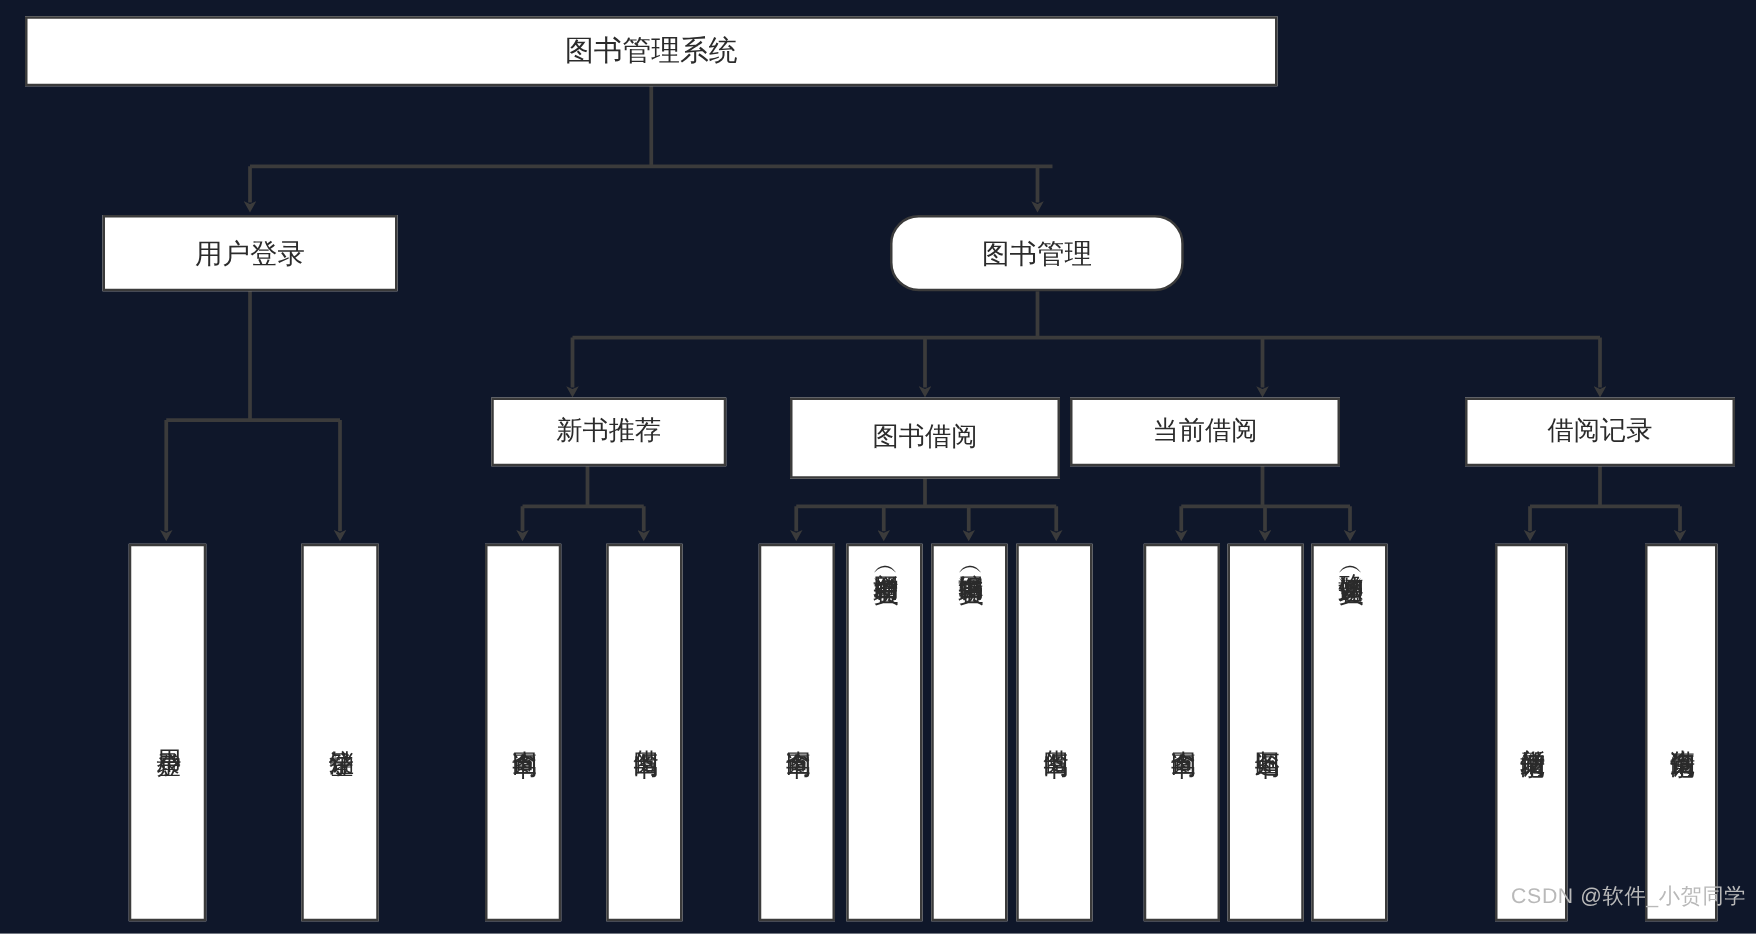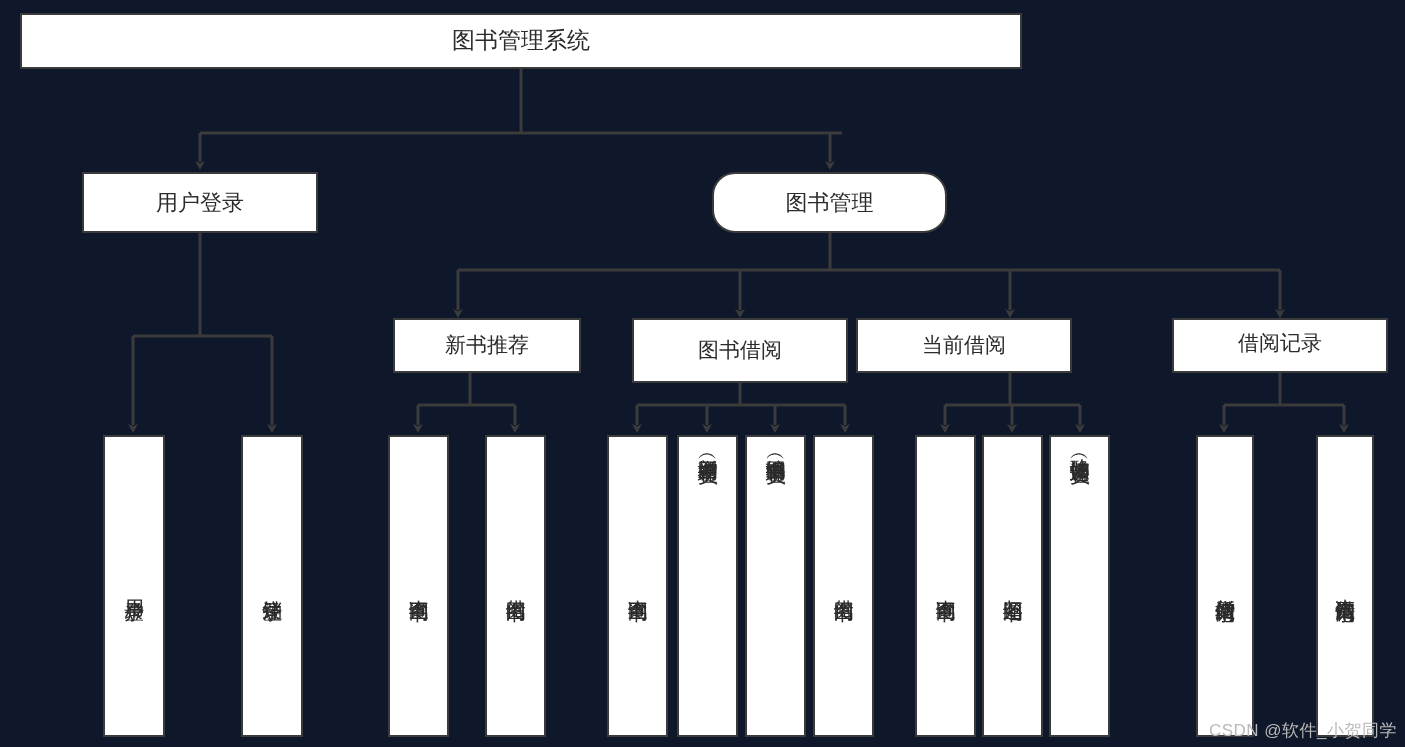--- a/index.html
+++ b/index.html
@@ -54,21 +54,21 @@
     justify-content: center;
     padding: 6px 0;
     letter-spacing: 1px;
   }
   .node.leaf.top-align {
     justify-content: flex-start;
   }
   #watermark {
     position: absolute;
     right: 8px;
-    bottom: 5px;
+    bottom: 19px;
     font-size: 17px;
     color: #b9b9b9;
     letter-spacing: 0.5px;
     white-space: nowrap;
   }
 </style>
 </head>
 <body>
 
 <div id="canvas">
@@ -124,21 +124,21 @@
   </svg>
 
   <div class="node root" style="left:20px; top:13px; width:1002px; height:56px;">图书管理系统</div>
 
   <div class="node level2" style="left:82px; top:172px; width:236px; height:61px;">用户登录</div>
   <div class="node level2" style="left:712px; top:172px; width:235px; height:61px;border-radius:23px;">图书管理</div>
 
   <div class="node level3" style="left:362px; top:318px; width:188px; height:55px;margin-left:31px;">新书推荐</div>
   <div class="node level3" style="left:632px; top:318px; width:216px; height:65px;">图书借阅</div>
   <div class="node level3" style="left:856px; top:318px; width:216px; height:55px;">当前借阅</div>
-  <div class="node level3" style="left:1172px; top:318px; width:216px; height:55px;font-family:Liberation Mono, monospace;">借阅记录</div>
+  <div class="node level3" style="left:1172px; top:318px; width:216px; height:55px;">借阅记录</div>
 
   <div class="node leaf" style="left:103px; top:435px; width:62px; height:302px;">用户登录</div>
   <div class="node leaf" style="left:241px; top:435px; width:62px; height:302px;">注销登录</div>
 
   <div class="node leaf" style="left:388px; top:435px; width:61px; height:302px;">查询图书</div>
   <div class="node leaf" style="left:485px; top:435px; width:61px; height:302px;">借阅图书</div>
 
   <div class="node leaf" style="left:607px; top:435px; width:61px; height:302px;">查询图书</div>
   <div class="node leaf top-align" style="left:677px; top:435px; width:61px; height:302px;">新增图书（管理员）</div>
   <div class="node leaf top-align" style="left:745px; top:435px; width:61px; height:302px;">编辑图书（管理员）</div>

